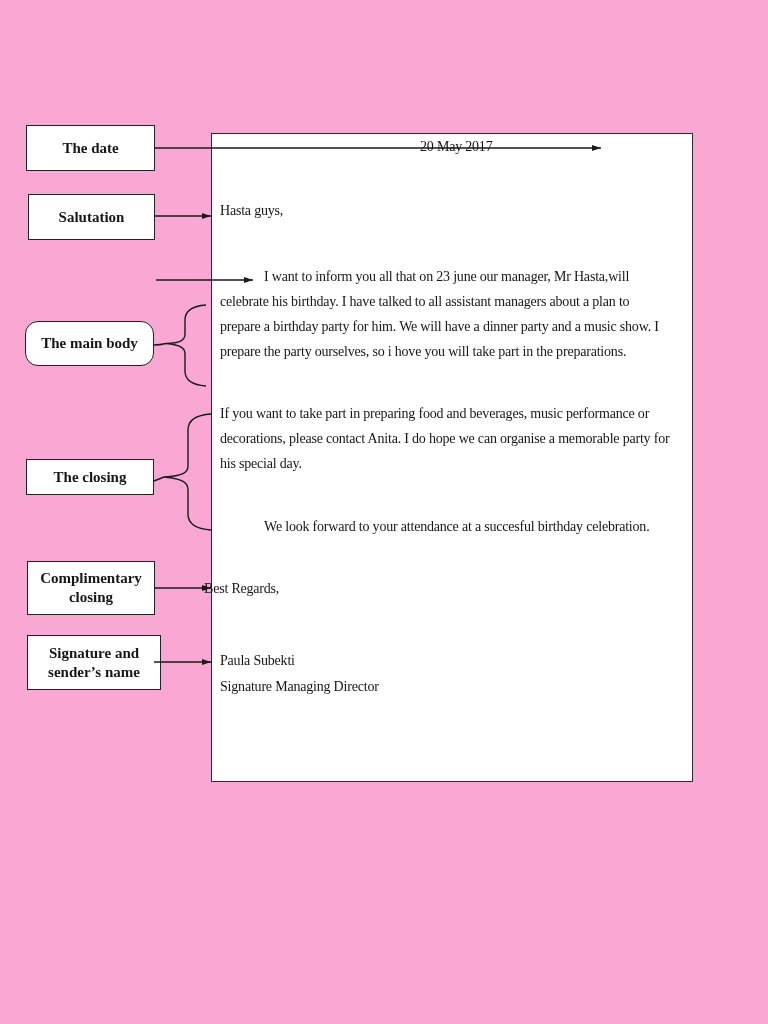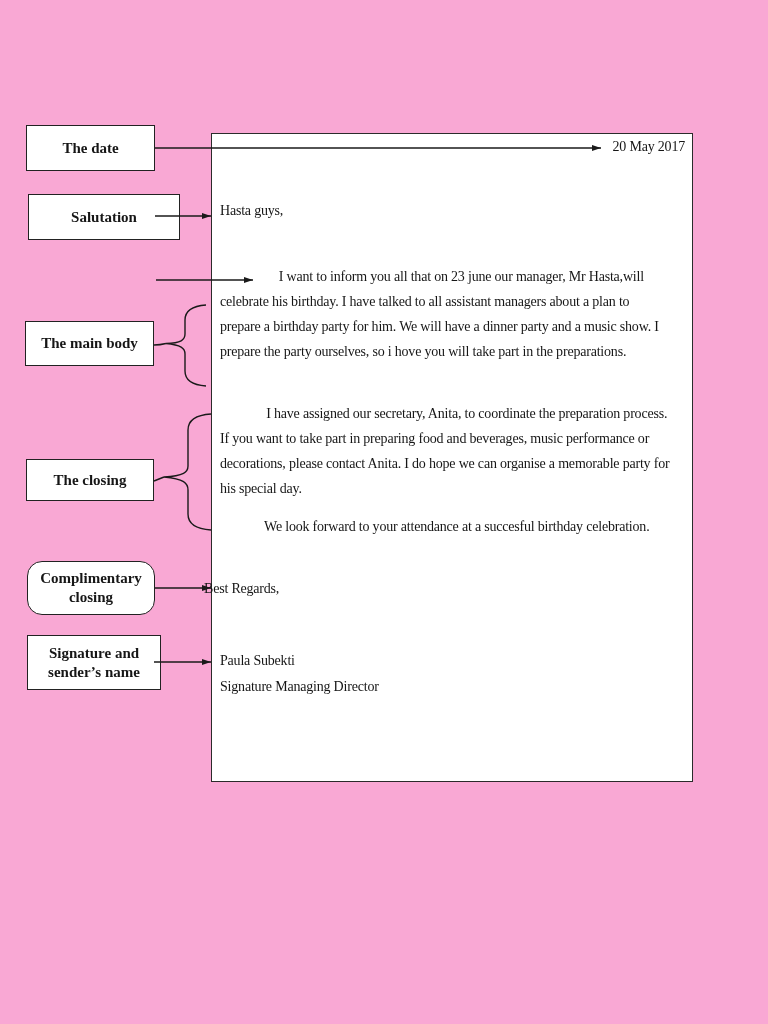--- a/index.html
+++ b/index.html
@@ -37,52 +37,52 @@
     background: #ffffff;
   }
   .txt {
     position: absolute;
     font-size: 14px;
     letter-spacing: -0.2px;
     white-space: nowrap;
   }
   .line { height: 25px; line-height: 25px; white-space: nowrap; }
   .single { height: 25px; line-height: 25px; }
-  .indent { padding-left: 44px; text-align: center; }
-  .date-line { text-align: right; }
+  .indent { padding-left: 44px; }
+  .date-line { }
   svg.connectors {
     position: absolute;
     left: 0; top: 0;
     width: 768px; height: 1024px;
     pointer-events: none;
   }
 </style>
 </head>
 <body>
 
 <div class="page">
 
   <div class="label-box" style="left:26px; top:125px; width:129px; height:46px;">
     <span>The date</span>
   </div>
 
-  <div class="label-box" style="left:28px; top:194px; width:152px; height:46px;">
+  <div class="label-box" style="left:28px; top:194px; width:127px; height:46px;">
     <span>Salutation</span>
   </div>
 
 
-  <div class="label-box" style="left:25px; top:321px; width:129px; height:45px;">
+  <div class="label-box" style="left:25px; top:321px; width:129px; height:45px;border-radius:13px;">
     <span>The main body</span>
   </div>
 
-  <div class="label-box" style="left:26px; top:459px; width:128px; height:42px;">
+  <div class="label-box" style="left:26px; top:459px; width:128px; height:36px;">
     <span>The closing</span>
   </div>
 
-  <div class="label-box" style="left:27px; top:561px; width:128px; height:54px;border-radius:15px;">
+  <div class="label-box" style="left:27px; top:561px; width:128px; height:54px;">
     <span>Complimentary closing</span>
   </div>
 
   <div class="label-box" style="left:27px; top:635px; width:134px; height:55px;">
     <span>Signature and sender’s name</span>
   </div>
 
   <div class="letter-box"></div>
 
   <div class="txt date-line single" style="left:420px; top:134px; width:265px;">20 May 2017</div>
@@ -90,21 +90,20 @@
   <div class="txt single" style="left:220px; top:198px;">Hasta guys,</div>
 
   <div class="txt" style="left:220px; top:264px;">
     <div class="line indent">I want to inform you all that on 23 june our manager, Mr Hasta,will</div>
     <div class="line">celebrate his birthday. I have talked to all assistant managers about a plan to</div>
     <div class="line">prepare a birthday party for him. We will have a dinner party and a music show. I</div>
     <div class="line">prepare the party ourselves, so i hove you will take part in the preparations.</div>
   </div>
 
   <div class="txt" style="left:220px; top:401px;">
-    <div class="line indent">I have assigned our secretary, Anita, to coordinate the preparation process.</div>
     <div class="line">If you want to take part in preparing food and beverages, music performance or</div>
     <div class="line">decorations, please contact Anita. I do hope we can organise a memorable party for</div>
     <div class="line">his special day.</div>
   </div>
 
   <div class="txt single indent" style="left:220px; top:514px;">We look forward to your attendance at a succesful birthday celebration.</div>
 
   <div class="txt single" style="left:204px; top:576px;">Best Regards,</div>
 
   <div class="txt single" style="left:220px; top:648px;">Paula Subekti</div>

